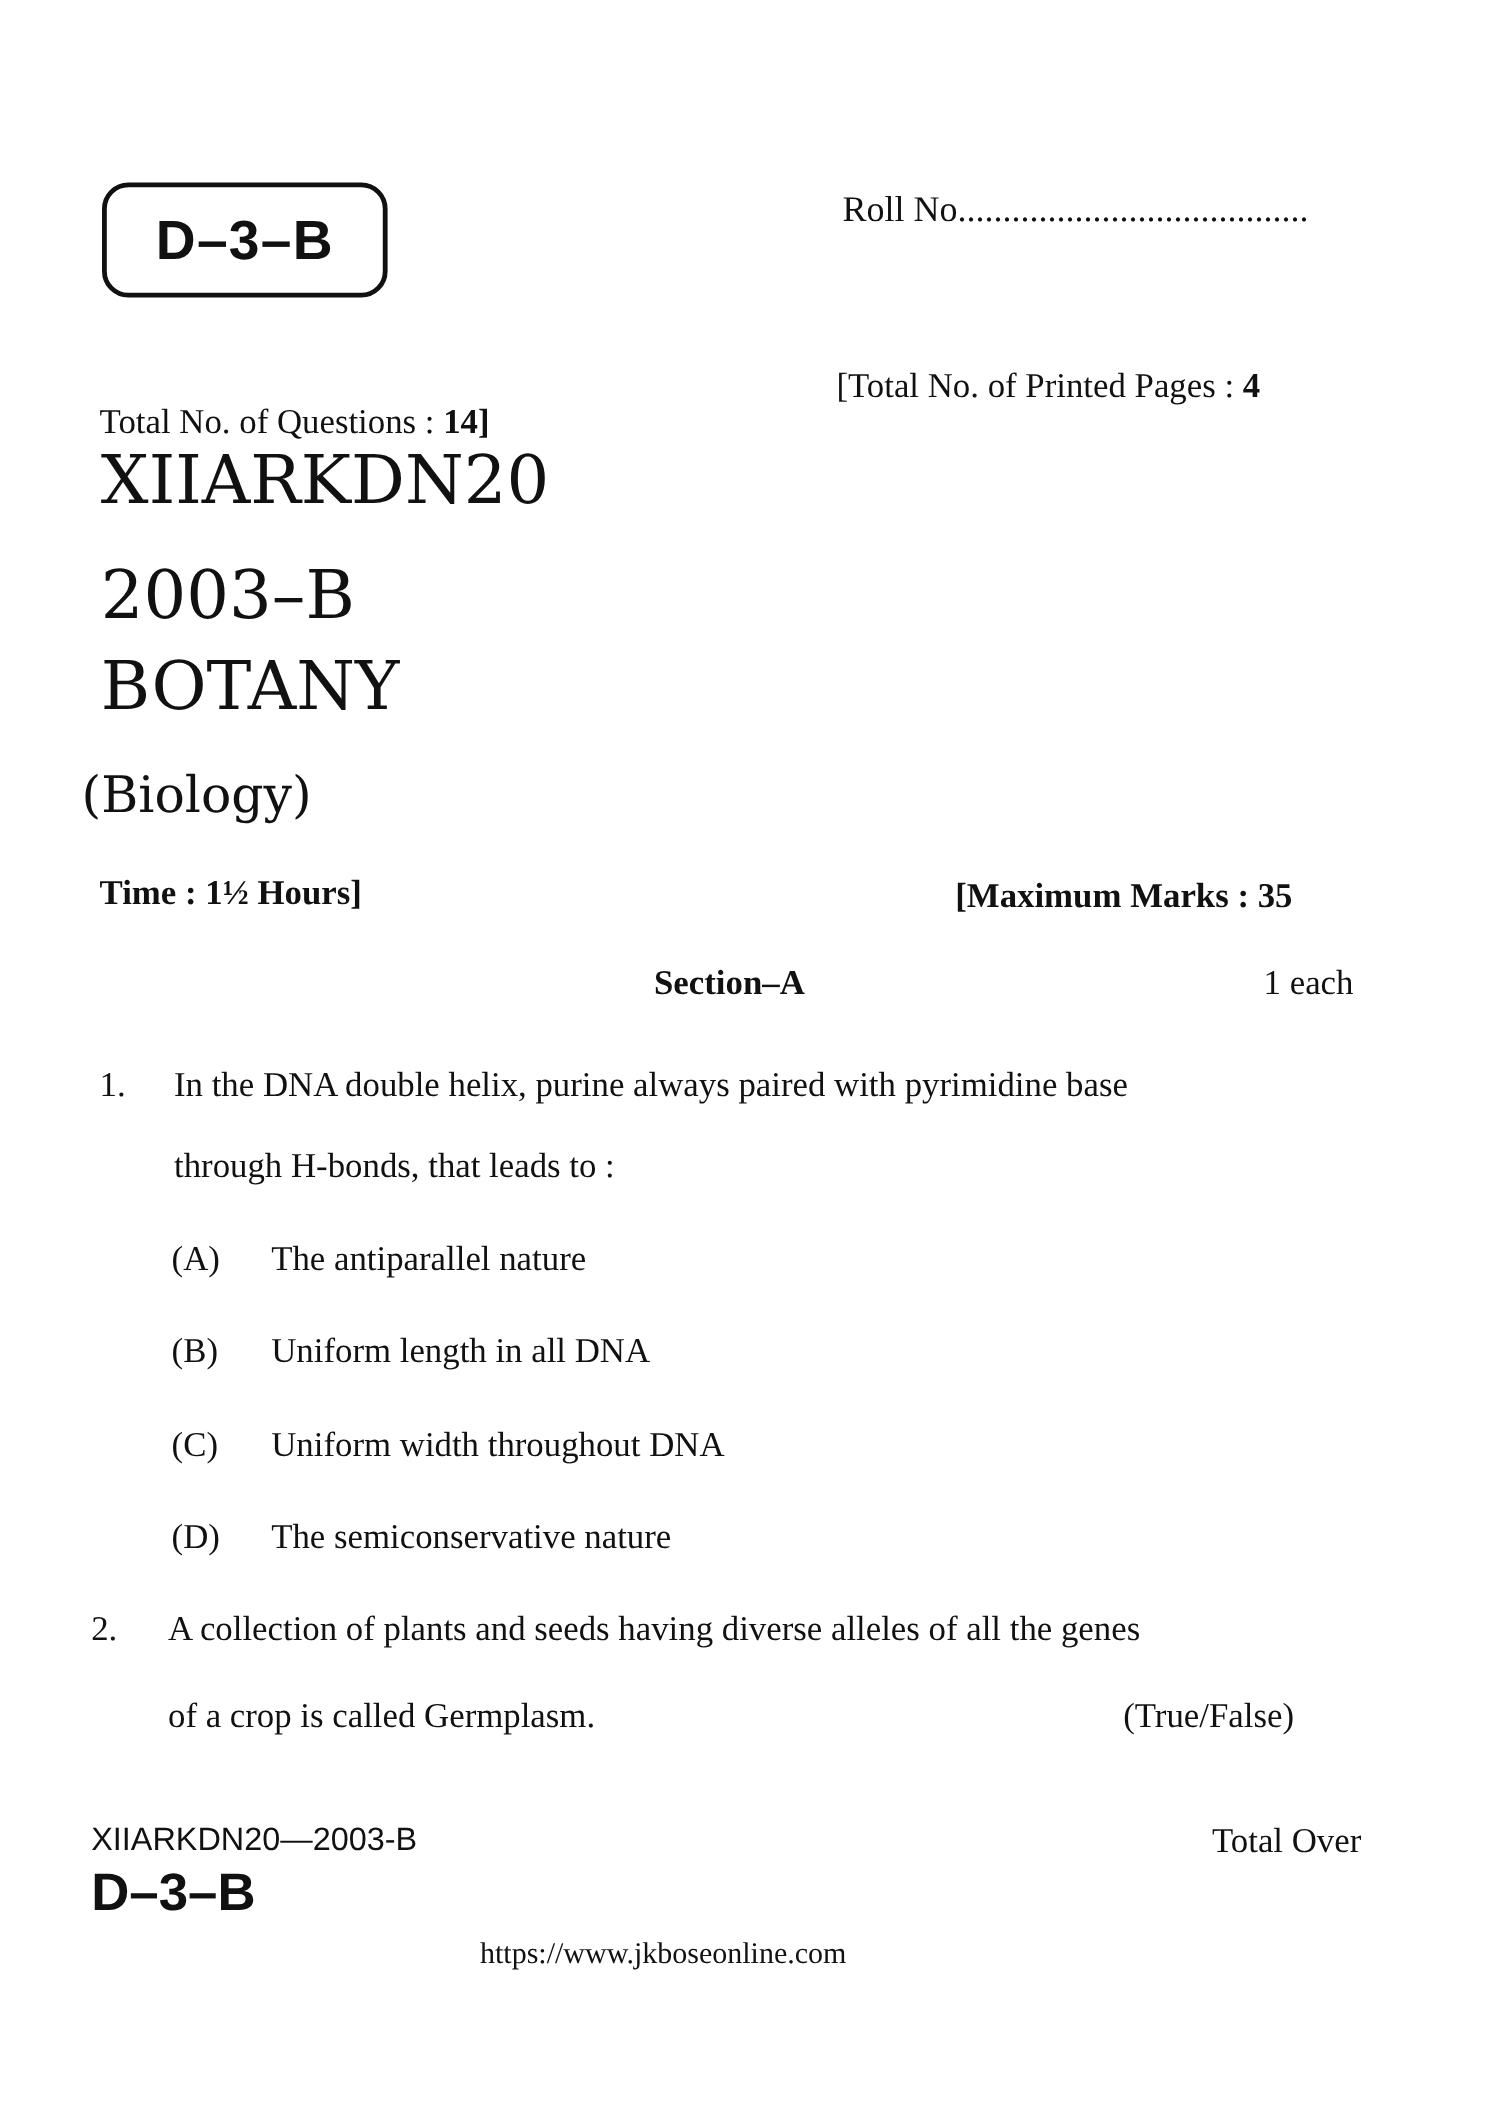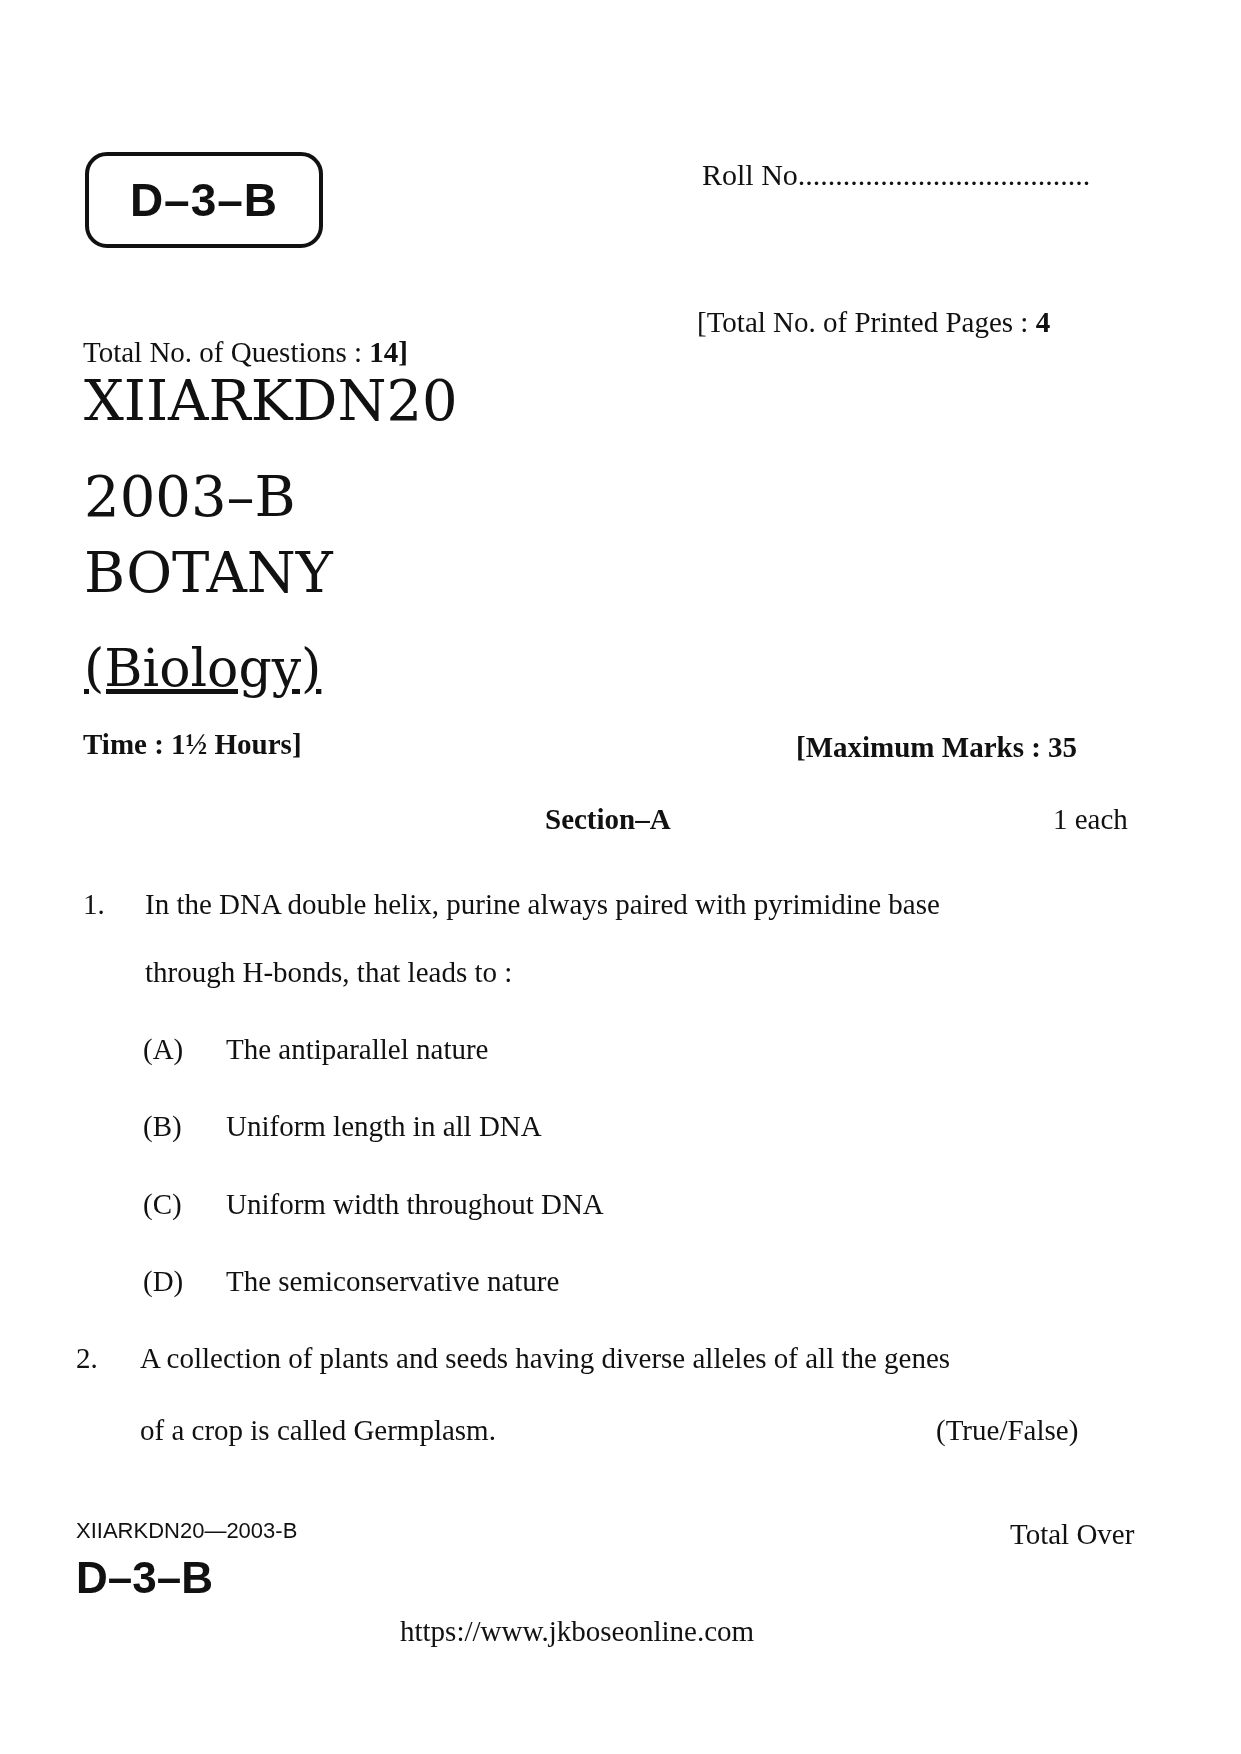--- a/index.html
+++ b/index.html
@@ -4,28 +4,28 @@
   <style>
     html, body { margin:0; padding:0; background:#ffffff; }
     body { width:1241px; height:1754px; position:relative; overflow:hidden; color:#111; font-family:"Liberation Serif", serif; }
     .abs { position:absolute; white-space:nowrap; }
     .code-box { left:85px; top:152px; width:238px; height:96px; border:4px solid #111; border-radius:22px; box-sizing:border-box; display:flex; align-items:center; justify-content:center; }
     .code-box span { font-family:"Liberation Sans", sans-serif; font-weight:bold; font-size:46px; letter-spacing:1px; }
     .roll { left:702px; top:158px; font-size:30px; }
     .hdr { font-size:29px; }
     .bold { font-weight:bold; }
     .big { font-family:"DejaVu Serif", serif; font-size:56px; left:84px; letter-spacing:0px; }
-    .sub { font-family:"DejaVu Serif", serif; font-size:52px; left:84px;text-decoration:underline; }
+    .sub { font-family:"DejaVu Serif", serif; font-size:42px; left:68px; }
     .body-text { font-size:29px; }
     .opt-label { left:143px; }
     .opt-text { left:226px; }
-    .foot-code { font-family:"Liberation Sans", sans-serif; font-size:22px; left:76px; top:1518px; }
+    .foot-code { font-family:"Liberation Sans", sans-serif; font-size:27px; left:76px; top:1518px; }
     .foot-big { font-family:"Liberation Sans", sans-serif; font-weight:bold; font-size:44px; left:76px; top:1553px; }
     .turn { font-size:29px; left:1010px; top:1518px; }
-    .url { font-size:29px; left:400px; top:1615px; }
+    .url { font-size:25px; left:400px; top:1615px; }
   </style>
 </head>
 <body>
 
 <div class="abs code-box">
   <span>D–3–B</span>
 </div>
 <div class="abs roll">Roll  No.......................................</div>
 
 <div class="abs hdr" style="left:83px; top:298px;margin-top:38px;">

